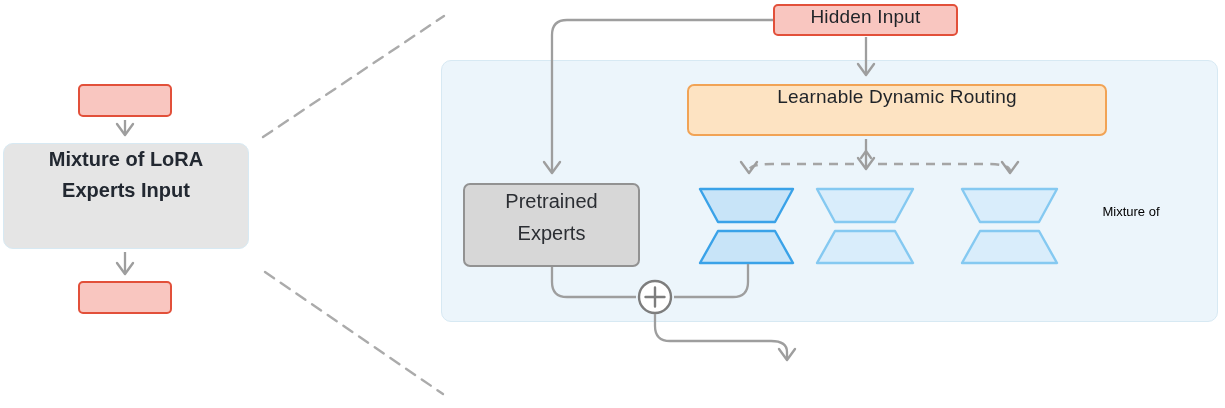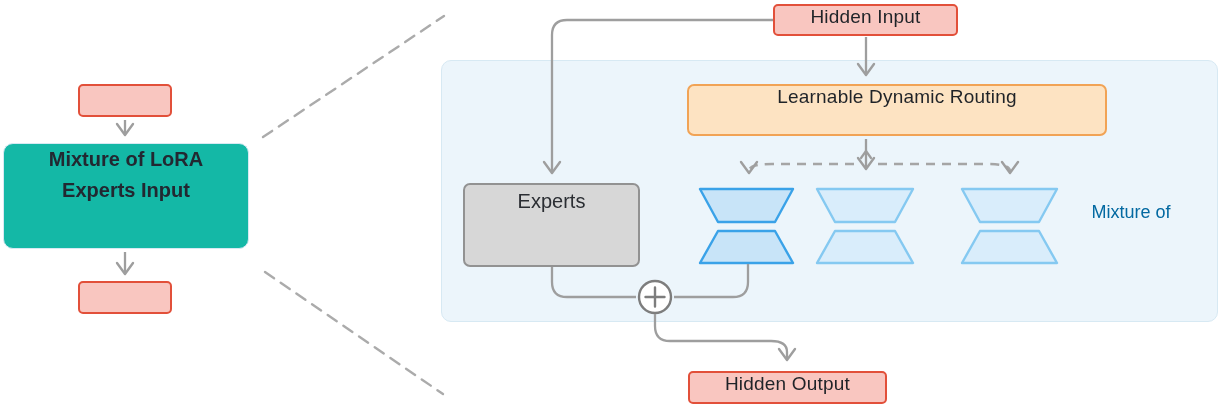--- a/index.html
+++ b/index.html
@@ -35,30 +35,30 @@
     background:#fde3c2;
     border:2.5px solid #f1a355;
     border-radius:7px;
   }
   .box.gray{
     background:#d7d7d7;
     border:2px solid #929292;
     border-radius:7px;
   }
   .box.bluecard{
-    background:#14b8a6;
+    background:#e5e5e5;
     border:1.5px solid #d7e9f3;
     border-radius:10px;
   }
   .label-lg{font-size:19px;color:#1f2328;font-weight:500;letter-spacing:.2px;}
   .label-bold{font-size:20px;font-weight:700;color:#222831;text-align:center;line-height:31px;}
   .label-2line{font-size:20px;color:#2b2e33;text-align:center;line-height:32px;font-weight:500;}
   .caption{
     position:absolute;z-index:2;
-    font-size:18px;color:#0369a1;text-align:center;line-height:30px;font-weight:500;
+    font-size:13px;color:#000000;text-align:center;line-height:30px;font-weight:500;
   }
 </style>
 </head>
 <body>
 
 <div class="canvas">
 
   <div class="panel" style="left:441px;top:60px;width:777px;height:262px;"></div>
 
   <svg class="wires" width="1225" height="408" viewBox="0 0 1225 408">
@@ -117,25 +117,23 @@
   <div class="box red" style="left:773px;top:4px;width:185px;height:32px;">
     <span class="label-lg">Hidden Input</span>
   </div>
 
   <div class="box orange" style="left:687px;top:84px;width:420px;height:52px;">
     <span class="label-lg">Learnable Dynamic Routing</span>
   </div>
 
   <div class="box gray" style="left:463px;top:183px;width:177px;height:84px;">
     <div class="label-2line">
+      <div>Pretrained</div>
       <div>Experts</div>
     </div>
   </div>
 
   <div class="caption" style="left:1058px;top:197px;width:146px;">
     <div>Mixture of</div>
   </div>
 
-  <div class="box red" style="left:688px;top:371px;width:199px;height:33px;">
-    <span class="label-lg">Hidden Output</span>
-  </div>
 
 </div>
 
 </body></html>

